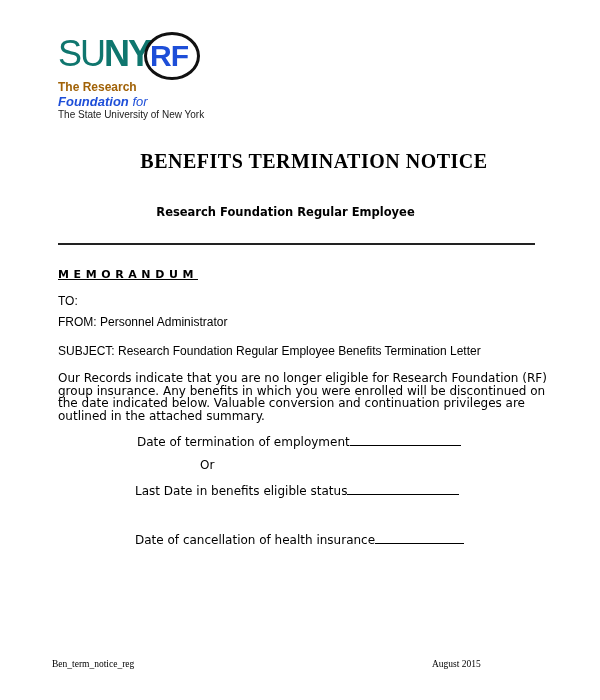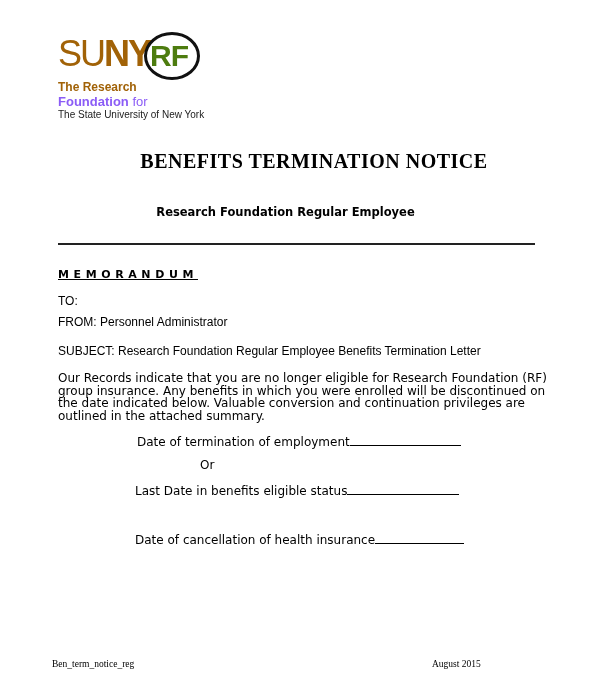--- a/index.html
+++ b/index.html
@@ -1,27 +1,27 @@
 <!DOCTYPE html>
 <html><head>
   <meta charset="utf-8">
   <style>
     html, body { margin: 0; padding: 0; background: #ffffff; }
     body { width: 600px; height: 700px; position: relative; overflow: hidden; color: #000; }
     .abs { position: absolute; }
 
     
     .logo { left: 58px; top: 32px; width: 160px; height: 90px; }
-    .logo-suny { left: 0; top: 4px; font-family: "Liberation Sans", sans-serif; font-size: 36px; letter-spacing: -2px; line-height: 36px; color: #a16207; }
+    .logo-suny { left: 0; top: 4px; font-family: "Liberation Sans", sans-serif; font-size: 36px; letter-spacing: -2px; line-height: 36px; color: #0f766e; }
     .logo-suny .su { font-weight: normal; }
     .logo-suny .ny { font-weight: bold; }
     .logo-circle { left: 86px; top: 0px; width: 56px; height: 48px; border: 3px solid #111; border-radius: 50%; box-sizing: border-box; }
-    .logo-rf { left: 92px; top: 8px; font-family: "Liberation Sans", sans-serif; font-weight: bold; font-size: 30px; line-height: 32px; letter-spacing: -1px; color: #4d7c0f; }
+    .logo-rf { left: 92px; top: 8px; font-family: "Liberation Sans", sans-serif; font-weight: bold; font-size: 30px; line-height: 32px; letter-spacing: -1px; color: #1d4ed8; }
     .logo-line1 { left: 0; top: 48px; font-family: "Liberation Sans", sans-serif; font-weight: bold; font-size: 12px; color: #a16207; line-height: 15px; white-space: nowrap; }
-    .logo-line2 { left: 0; top: 62px; font-family: "Liberation Sans", sans-serif; font-size: 13px; color: #8b5cf6; line-height: 15px; white-space: nowrap; }
+    .logo-line2 { left: 0; top: 62px; font-family: "Liberation Sans", sans-serif; font-size: 13px; color: #1d4ed8; line-height: 15px; white-space: nowrap; font-style: italic; }
     .logo-line2 b { font-weight: bold; }
     .logo-line3 { left: 0; top: 77px; font-family: "Liberation Sans", sans-serif; font-size: 10px; color: #222; line-height: 12px; white-space: nowrap; }
 
     
     .title { left: 0; width: 600px; top: 150px; text-align: center; font-family: "Liberation Serif", serif; font-weight: bold; font-size: 20px; letter-spacing: 0.5px; padding-left: 14px; }
     .subtitle { left: 0; width: 571px; top: 205px; text-align: center; font-family: "DejaVu Sans", sans-serif; font-weight: bold; font-size: 11.5px; }
     .rule { left: 58px; top: 243px; width: 477px; height: 2px; background: #222; }
 
     
     .memo-head { left: 58px; top: 268px; font-family: "DejaVu Sans", sans-serif; font-weight: bold; font-size: 11px; letter-spacing: 4.6px; text-decoration: underline; }

